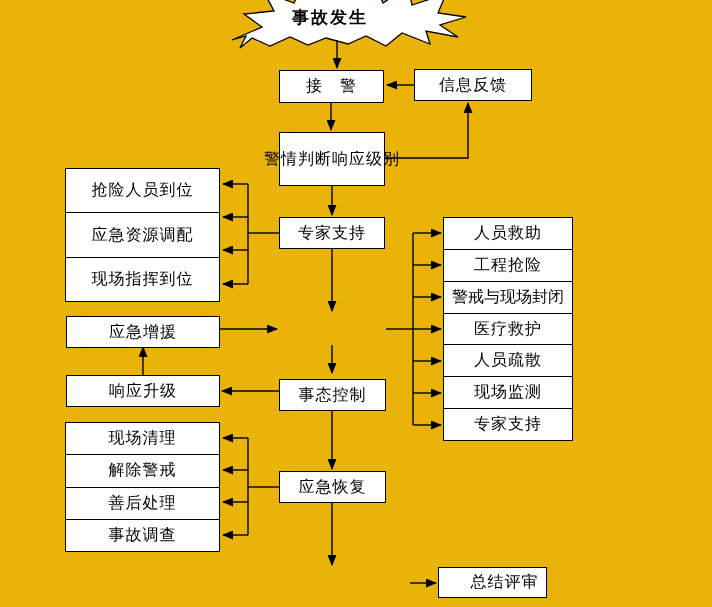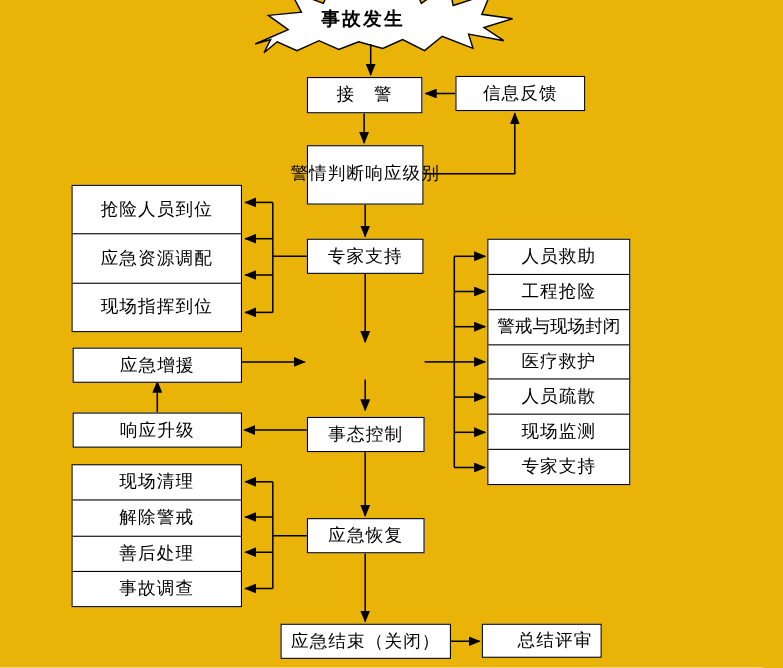--- a/index.html
+++ b/index.html
@@ -107,21 +107,20 @@
     <div>响应级别</div>
   </div>
 
   <div class="box" style="left:279px;top:217px;width:106px;height:32px;">专家支持</div>
 
 
   <div class="box" style="left:279px;top:379px;width:107px;height:32px;text-align:right;">事态控制</div>
 
   <div class="box" style="left:279px;top:471px;width:107px;height:32px;">应急恢复</div>
 
-  <div class="box" style="left:255px;top:567px;width:155px;height:32px;">应急结束（关闭）</div>
 
   <div class="box" style="left:438px;top:567px;width:109px;height:31px;padding-left:24px;">总结评审</div>
 
   <div class="box" style="left:66px;top:316px;width:154px;height:32px;font-family:Liberation Mono, monospace;">应急增援</div>
 
   <div class="box" style="left:66px;top:375px;width:154px;height:32px;">响应升级</div>
 
   <div class="group" style="left:65px;top:168px;width:155px;height:134px;justify-content:flex-end;">
     <div class="row">抢险人员到位</div>
     <div class="row">应急资源调配</div>

